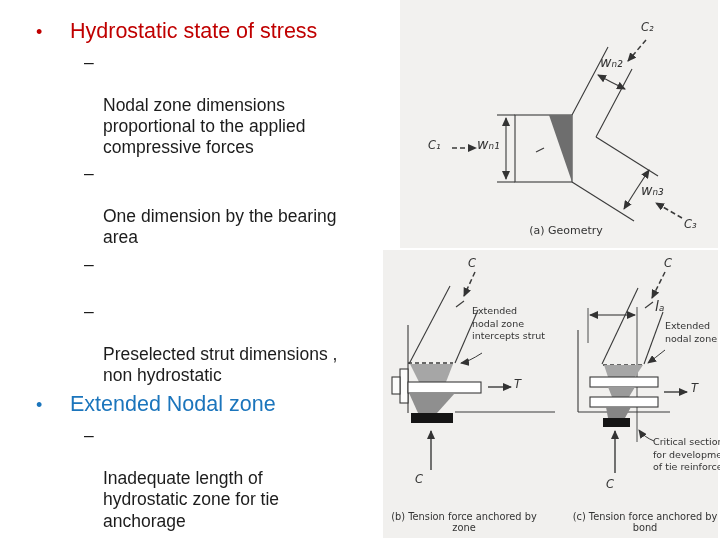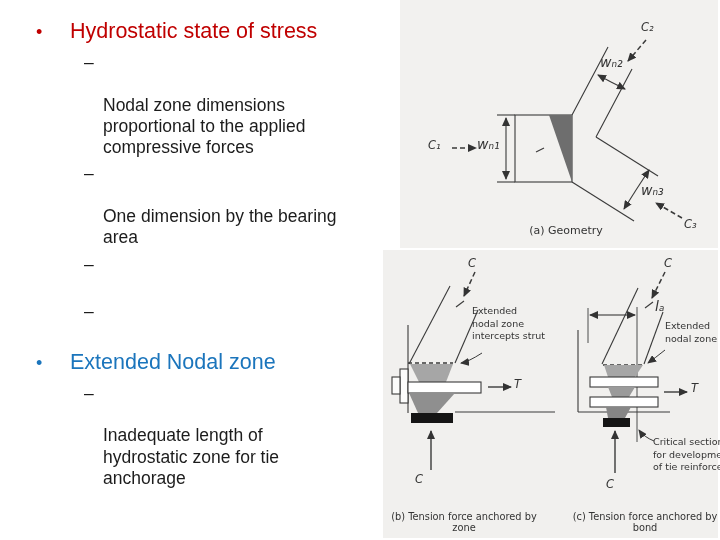--- a/index.html
+++ b/index.html
@@ -45,20 +45,22 @@
     <div class="sub">
       <span class="dash">–</span>
       <span>One dimension by the bearing
 area</span>
     </div>
     <div class="sub">
       <span class="dash">–</span>
     </div>
     <div class="sub">
       <span class="dash">–</span>
+      <span>Preselected strut dimensions ,
+non hydrostatic</span>
     </div>
 
     <div class="h h-blue">
       <span class="blt">•</span>
       <span>Extended Nodal zone</span>
     </div>
     <div class="sub">
       <span class="dash">–</span>
       <span>Inadequate length of
 hydrostatic zone for tie

